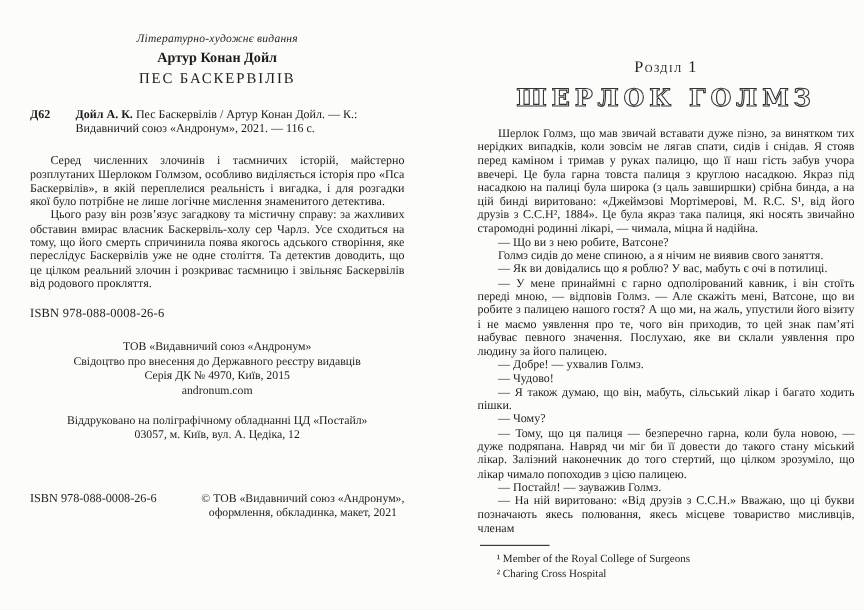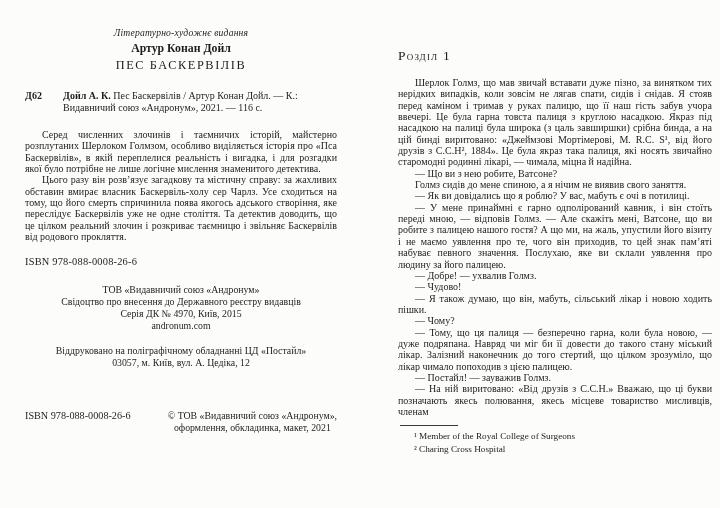--- a/index.html
+++ b/index.html
@@ -38,21 +38,21 @@
 
   .lp-bottom {
     position:absolute; left:0; top:410px; width:100%;
     display:flex; justify-content:space-between; align-items:flex-start;
     font-size:10.2px; line-height:12px;
   }
   .copyright { text-align:center; font-size:9.8px; }
 
   
   .chapter-label {
-    margin-top:48px; 
+    margin-top:48px; text-align:center;
     font-variant:small-caps; font-size:13.5px; letter-spacing:1.2px;
   }
   .chapter-title {
     margin-top:5px; text-align:center;
     font-family:"DejaVu Serif", serif;
     font-size:20px; letter-spacing:4px; font-weight:600;
     color:#333;
   }
   @supports (-webkit-text-stroke: 1px #000) {
     .chapter-title { color:#fff; -webkit-text-stroke:0.9px #333; }
@@ -109,30 +109,31 @@
         <div>© ТОВ «Видавничий союз «Андронум»,</div>
         <div>оформлення, обкладинка, макет, 2021</div>
       </div>
     </div>
 
   </div>
 
   <div class="page page-right">
 
     <div class="chapter-label">Розділ 1</div>
+    <div class="chapter-title">ШЕРЛОК ГОЛМЗ</div>
 
     <div class="body-text">
       <p>Шерлок Голмз, що мав звичай вставати дуже пізно, за винятком тих нерідких випадків, коли зовсім не лягав спати, сидів і снідав. Я стояв перед каміном і тримав у руках палицю, що її наш гість забув учора ввечері. Це була гарна товста палиця з круглою насадкою. Якраз під насадкою на палиці була широка (з цаль завширшки) срібна бинда, а на цій бинді виритовано: «Джеймзові Мортімерові, М. R.C. S¹, від його друзів з С.С.Н², 1884». Це була якраз така палиця, які носять звичайно старомодні родинні лікарі, — чимала, міцна й надійна.</p>
       <p>— Що ви з нею робите, Ватсоне?</p>
       <p>Голмз сидів до мене спиною, а я нічим не виявив свого заняття.</p>
       <p>— Як ви довідались що я роблю? У вас, мабуть є очі в потилиці.</p>
       <p>— У мене принаймні є гарно одполірований кавник, і він стоїть переді мною, — відповів Голмз. — Але скажіть мені, Ватсоне, що ви робите з палицею нашого гостя? А що ми, на жаль, упустили його візиту і не маємо уявлення про те, чого він приходив, то цей знак пам’яті набуває певного значення. Послухаю, яке ви склали уявлення про людину за його палицею.</p>
       <p>— Добре! — ухвалив Голмз.</p>
       <p>— Чудово!</p>
-      <p>— Я також думаю, що він, мабуть, сільський лікар і новою ходить пішки.</p>
+      <p>— Я також думаю, що він, мабуть, сільський лікар і багато ходить пішки.</p>
       <p>— Чому?</p>
       <p>— Тому, що ця палиця — безперечно гарна, коли була новою, — дуже подряпана. Навряд чи міг би її довести до такого стану міський лікар. Залізний наконечник до того стертий, що цілком зрозуміло, що лікар чимало попоходив з цією палицею.</p>
       <p>— Постайл! — зауважив Голмз.</p>
       <p>— На ній виритовано: «Від друзів з С.С.Н.» Вважаю, що ці букви позначають якесь полювання, якесь місцеве товариство мисливців, членам</p>
     </div>
 
     <div class="footnotes">
       <div class="fn-rule"></div>
       <p>¹ Member of the Royal College of Surgeons</p>
       <p>² Charing Cross Hospital</p>

